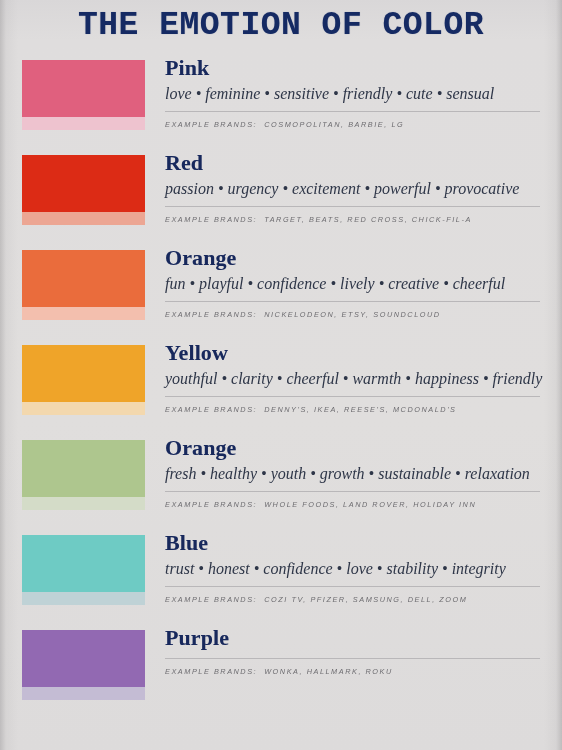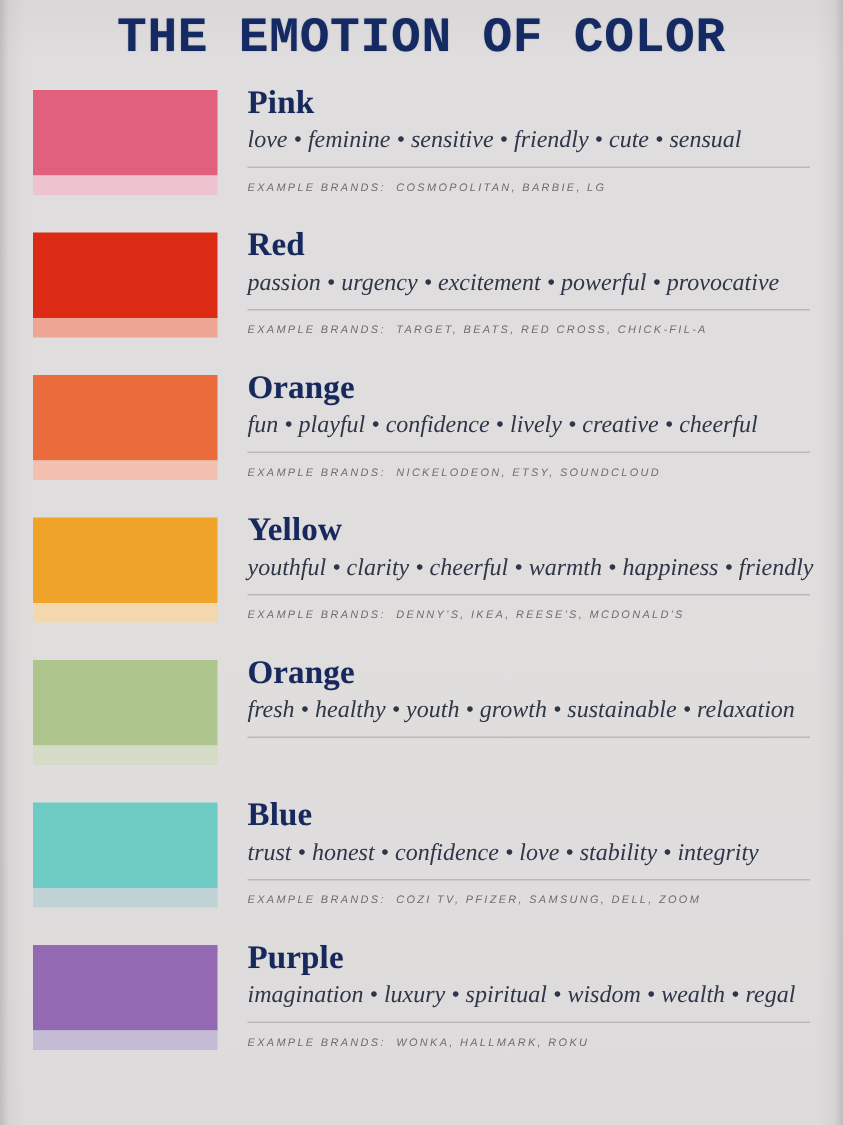--- a/index.html
+++ b/index.html
@@ -205,20 +205,23 @@
 
     <div class="row">
       <div class="swatch-wrap">
         <div class="swatch-main" style="background-color: rgb(174, 198, 142);"></div>
         <div class="swatch-tint" style="background-color: rgb(212, 220, 200);"></div>
       </div>
       <div class="content">
         <div class="color-name">Orange</div>
         <div class="traits">fresh • healthy • youth • growth • sustainable • relaxation</div>
         <div class="divider"></div>
+        <div class="brands">
+          <span class="label">EXAMPLE BRANDS:</span><span class="sep"></span><span>WHOLE FOODS, LAND ROVER, HOLIDAY INN</span>
+        </div>
       </div>
     </div>
 
     <div class="row">
       <div class="swatch-wrap">
         <div class="swatch-main" style="background-color: rgb(110, 203, 196);"></div>
         <div class="swatch-tint" style="background-color: rgb(191, 210, 214);"></div>
       </div>
       <div class="content">
         <div class="color-name">Blue</div>
@@ -230,21 +233,20 @@
       </div>
     </div>
 
     <div class="row">
       <div class="swatch-wrap">
         <div class="swatch-main" style="background-color: rgb(146, 105, 178);"></div>
         <div class="swatch-tint" style="background-color: rgb(196, 188, 212);"></div>
       </div>
       <div class="content">
         <div class="color-name">Purple</div>
-        <div class="traits">imagination • luxury • spiritual • wisdom • wealth • regal</div>
         <div class="divider"></div>
         <div class="brands">
           <span class="label">EXAMPLE BRANDS:</span><span class="sep"></span><span>WONKA, HALLMARK, ROKU</span>
         </div>
       </div>
     </div>
 
   </div>
 </div>
 

